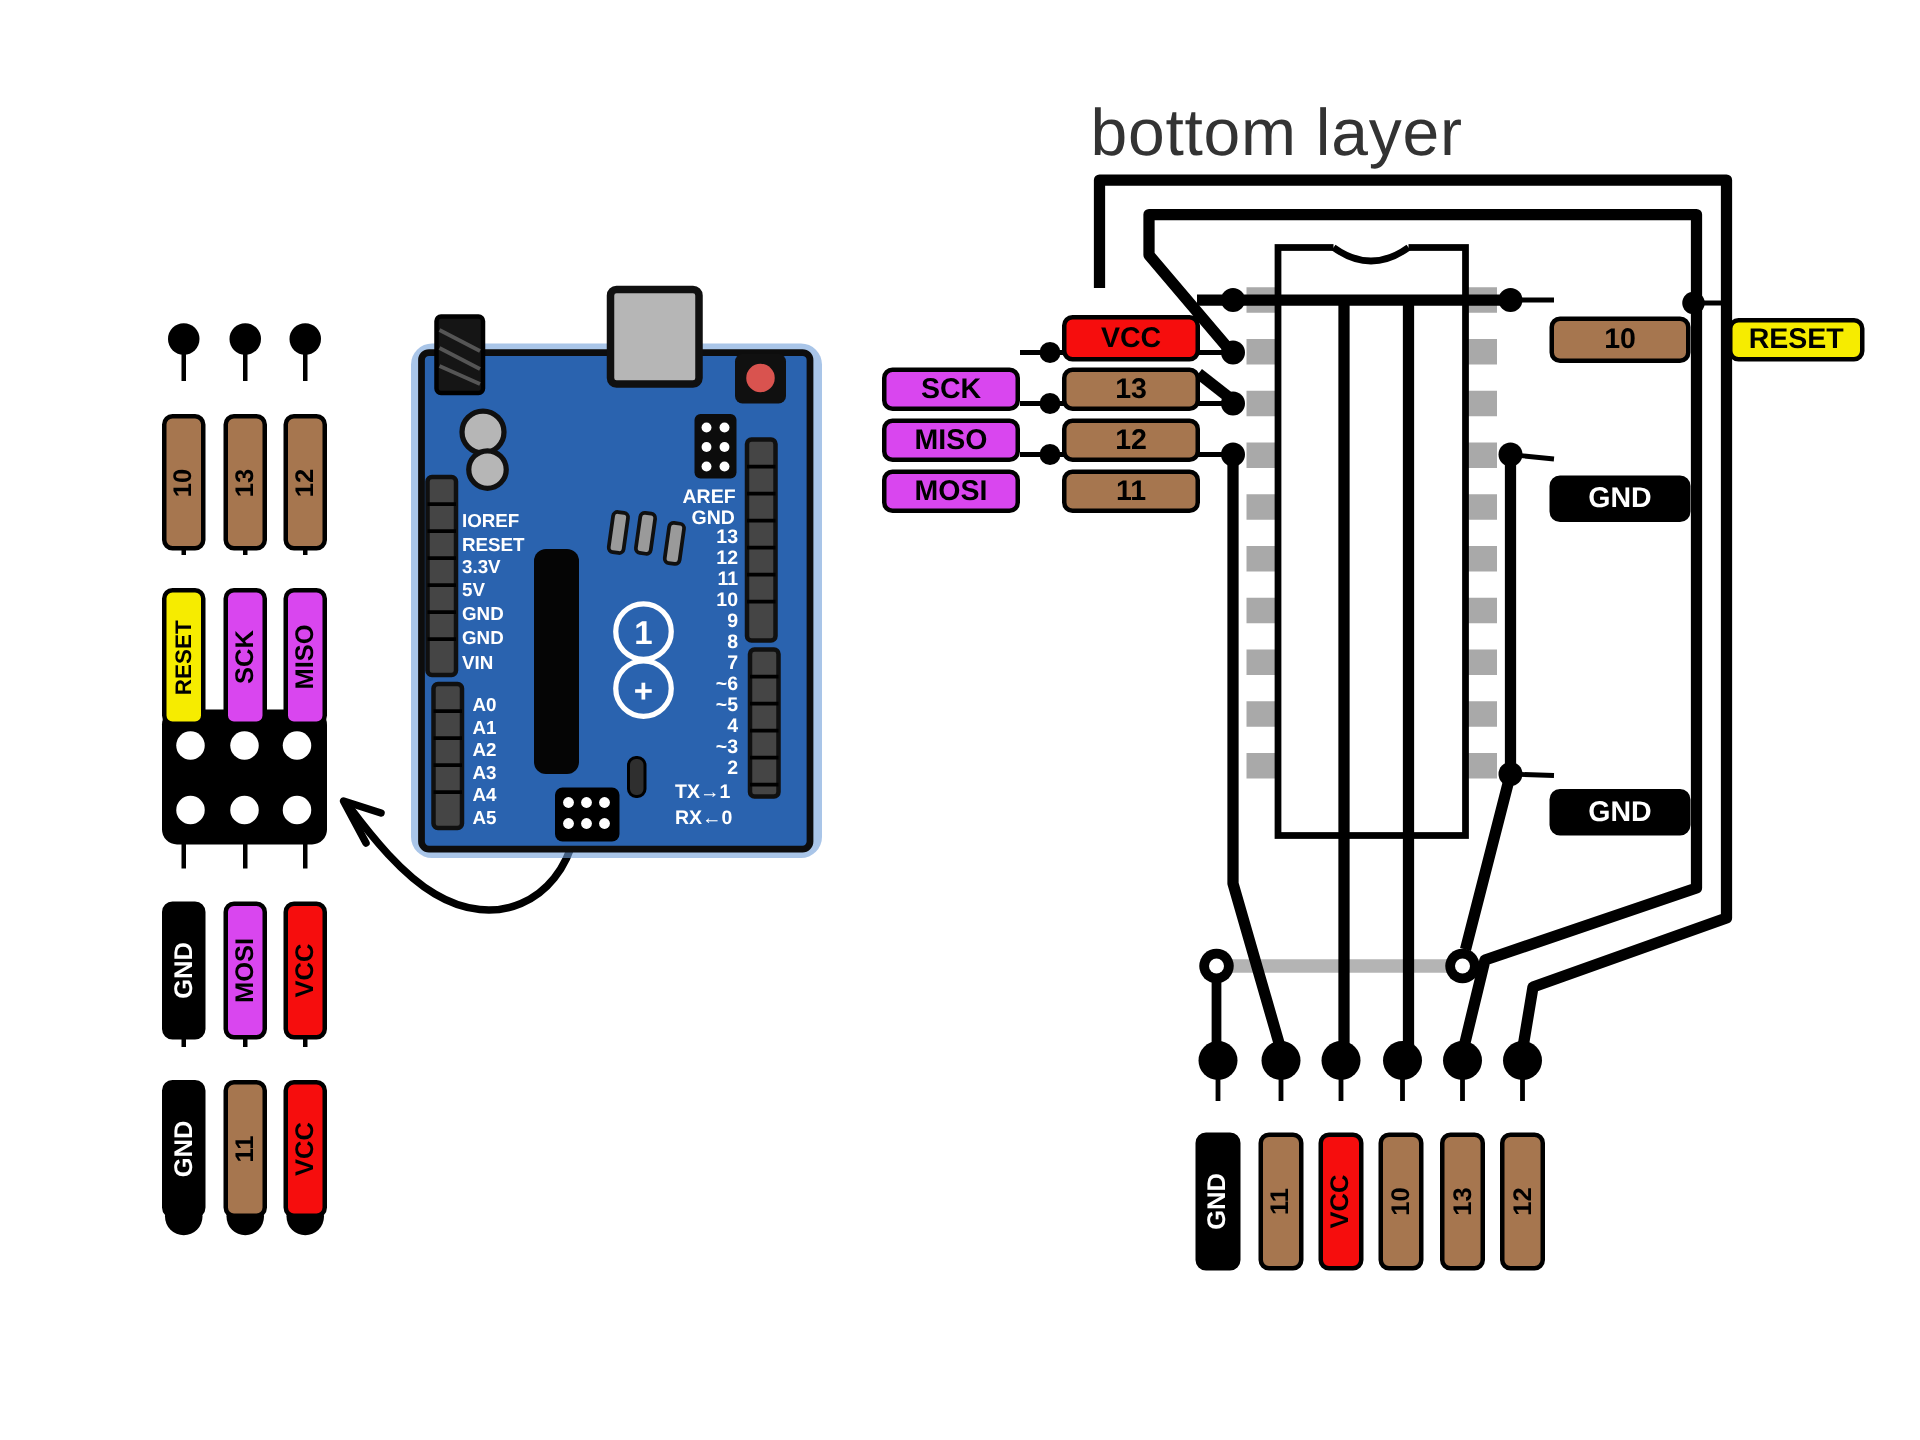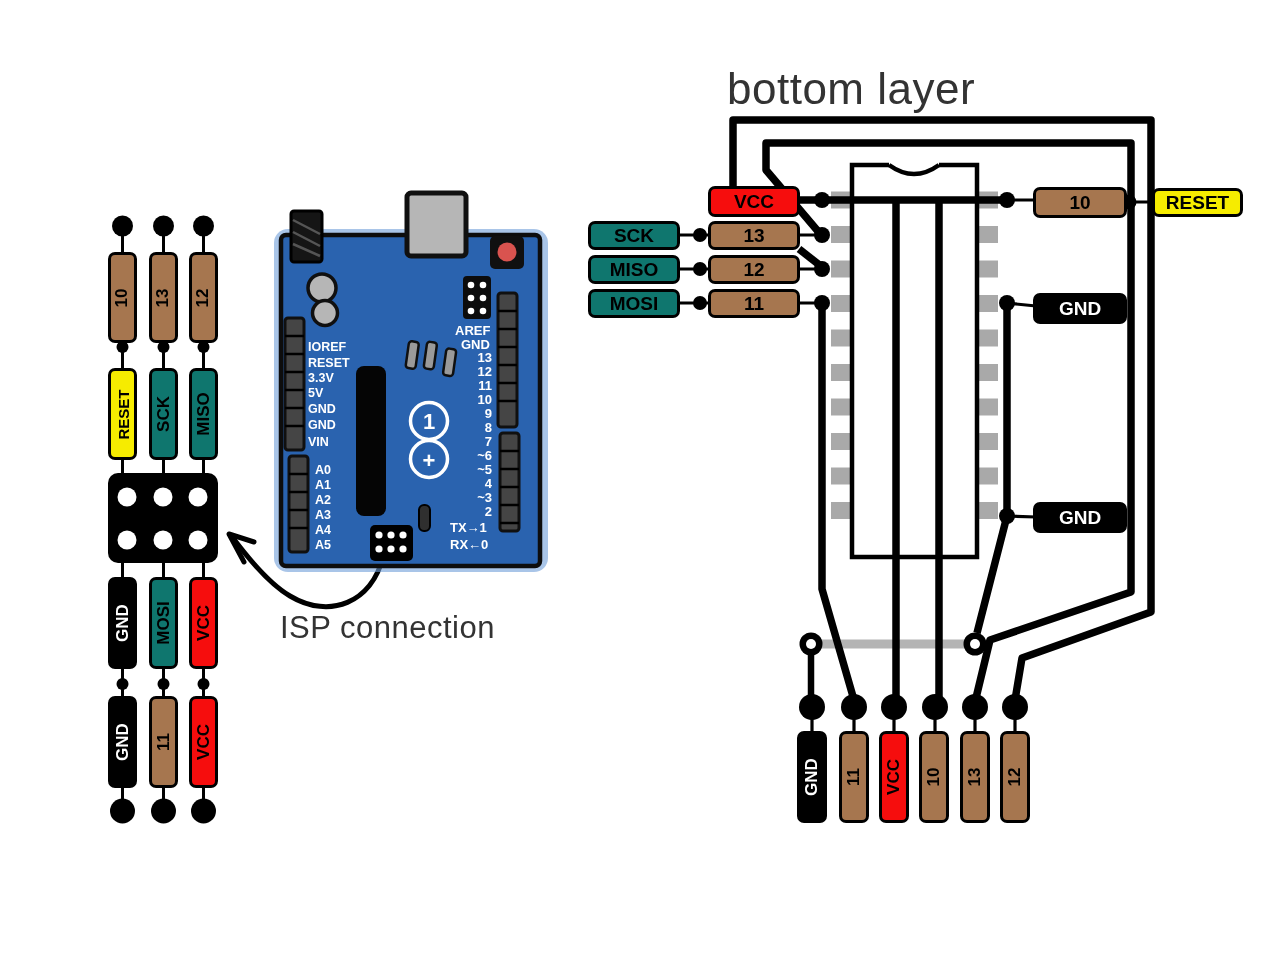--- a/index.html
+++ b/index.html
@@ -1,26 +1,26 @@
 <!DOCTYPE html>
 <html><head>
 <meta charset="utf-8">
 <style>
   html,body{margin:0;padding:0;background:#fff;}
   #stage{position:relative;width:1280px;height:960px;background:#fff;overflow:hidden;
          font-family:"Liberation Sans",sans-serif;}
   #art{position:absolute;left:0;top:0;}
   .title{position:absolute;color:#333;font-weight:300;letter-spacing:.5px;}
   .vbox,.hbox{position:absolute;box-sizing:border-box;border:3px solid #000;border-radius:7px;
-        display:flex;align-items:center;justify-content:center;background:#a6764f;color:#000;}
+        display:flex;align-items:center;justify-content:center;background:#a6764f;color:#000;margin-top:24px;}
   .vbox{width:29px;height:92px;}
   .vbox span{transform:rotate(-90deg);white-space:nowrap;font-weight:bold;font-size:17px;}
   .hbox{font-weight:bold;font-size:19px;}
   .brown{background:#a6764f;}
-  .cyan{background:#0f766e;}
+  .cyan{background:#d946ef;}
   .yellow{background:#f6ec00;}
   .red{background:#f60d0d;}
   .blk{background:#000;color:#fff;}
   .blabel{font:bold 12.5px "Liberation Sans",sans-serif;fill:#fff;}
   .dlabel{font:bold 13px "Liberation Sans",sans-serif;fill:#fff;}
 </style>
 </head>
 <body>
 
 <div id="stage">
@@ -233,21 +233,20 @@
           <circle cx="854" cy="707" r="13"></circle>
           <circle cx="894" cy="707" r="13"></circle>
       <circle cx="935" cy="707" r="13"></circle>
           <circle cx="975" cy="707" r="13"></circle>
           <circle cx="1015" cy="707" r="13"></circle>
     </g>
   </g>
 </svg>
 
 <div class="title" style="left:727px;top:64px;font-size:44px;">bottom layer</div>
-<div class="title" style="left:280px;top:610px;font-size:31px;">ISP connection</div>
 
 <div class="vbox brown" style="left:108px;top:252px;height:91px;">
       <span>10</span>
     </div>
 <div class="vbox brown" style="left:149px;top:252px;height:91px;">
       <span>13</span>
     </div>
 <div class="vbox brown" style="left:189px;top:252px;height:91px;">
       <span>12</span>
     </div>

